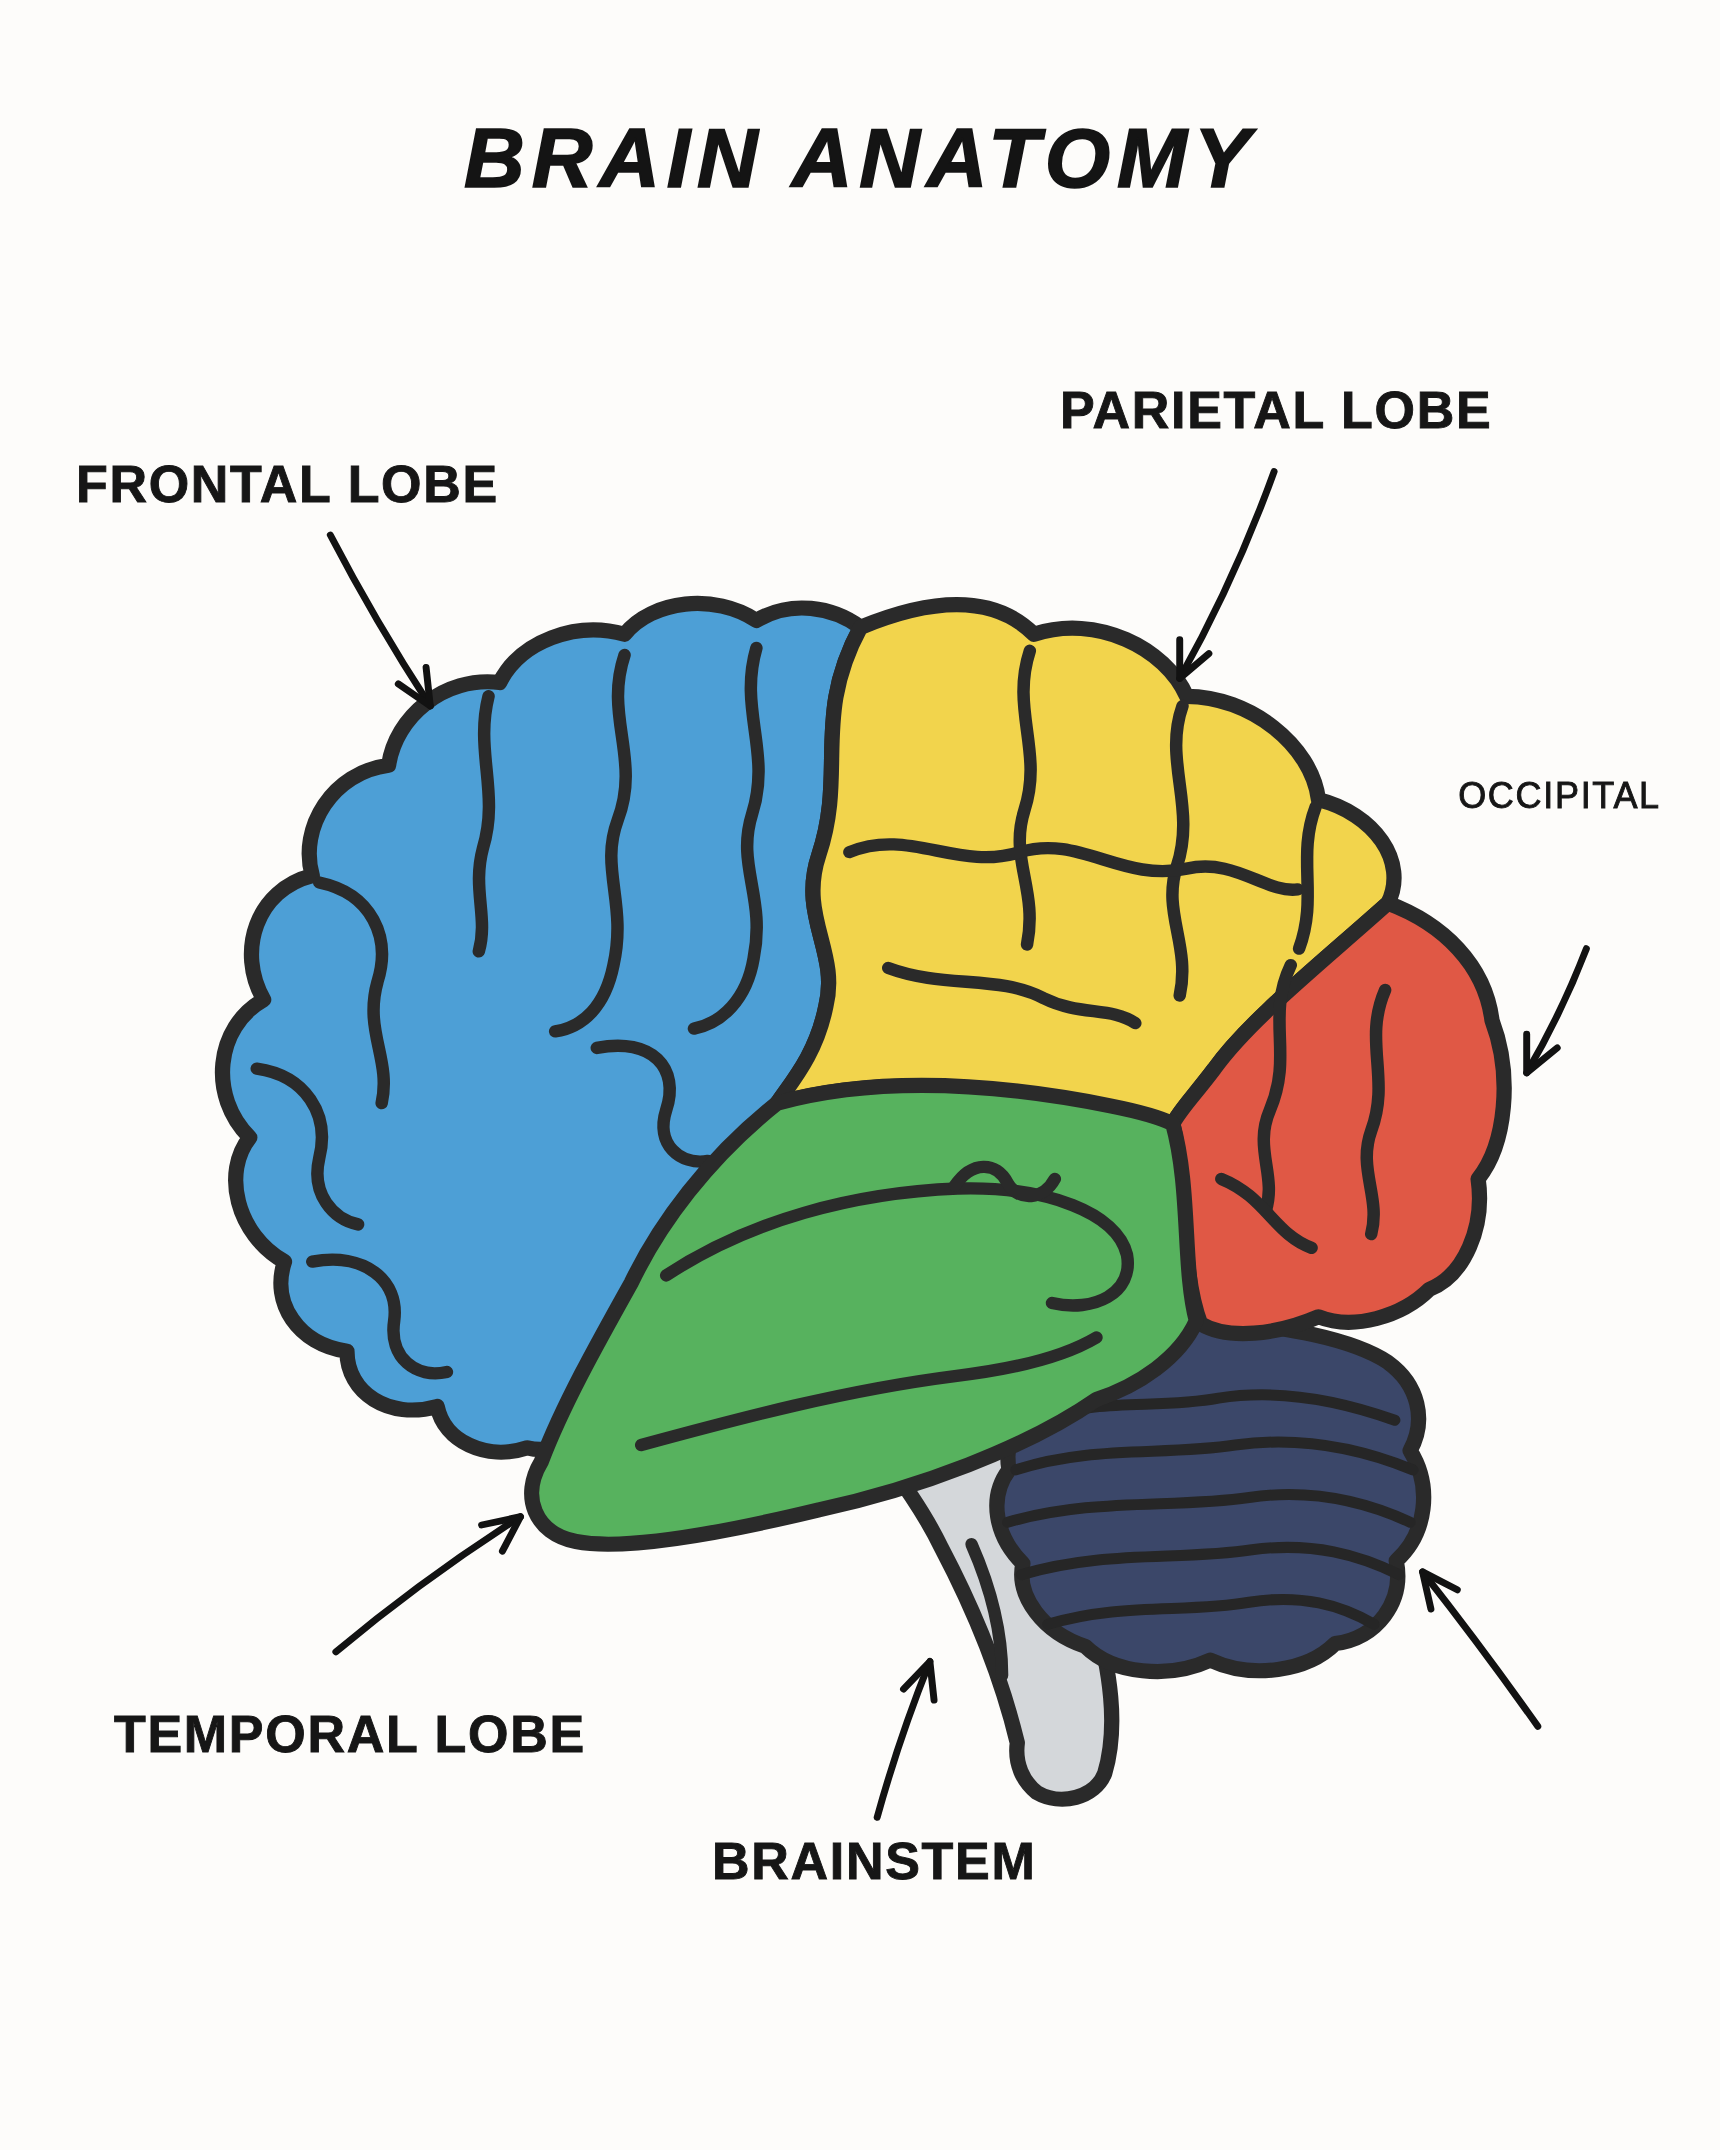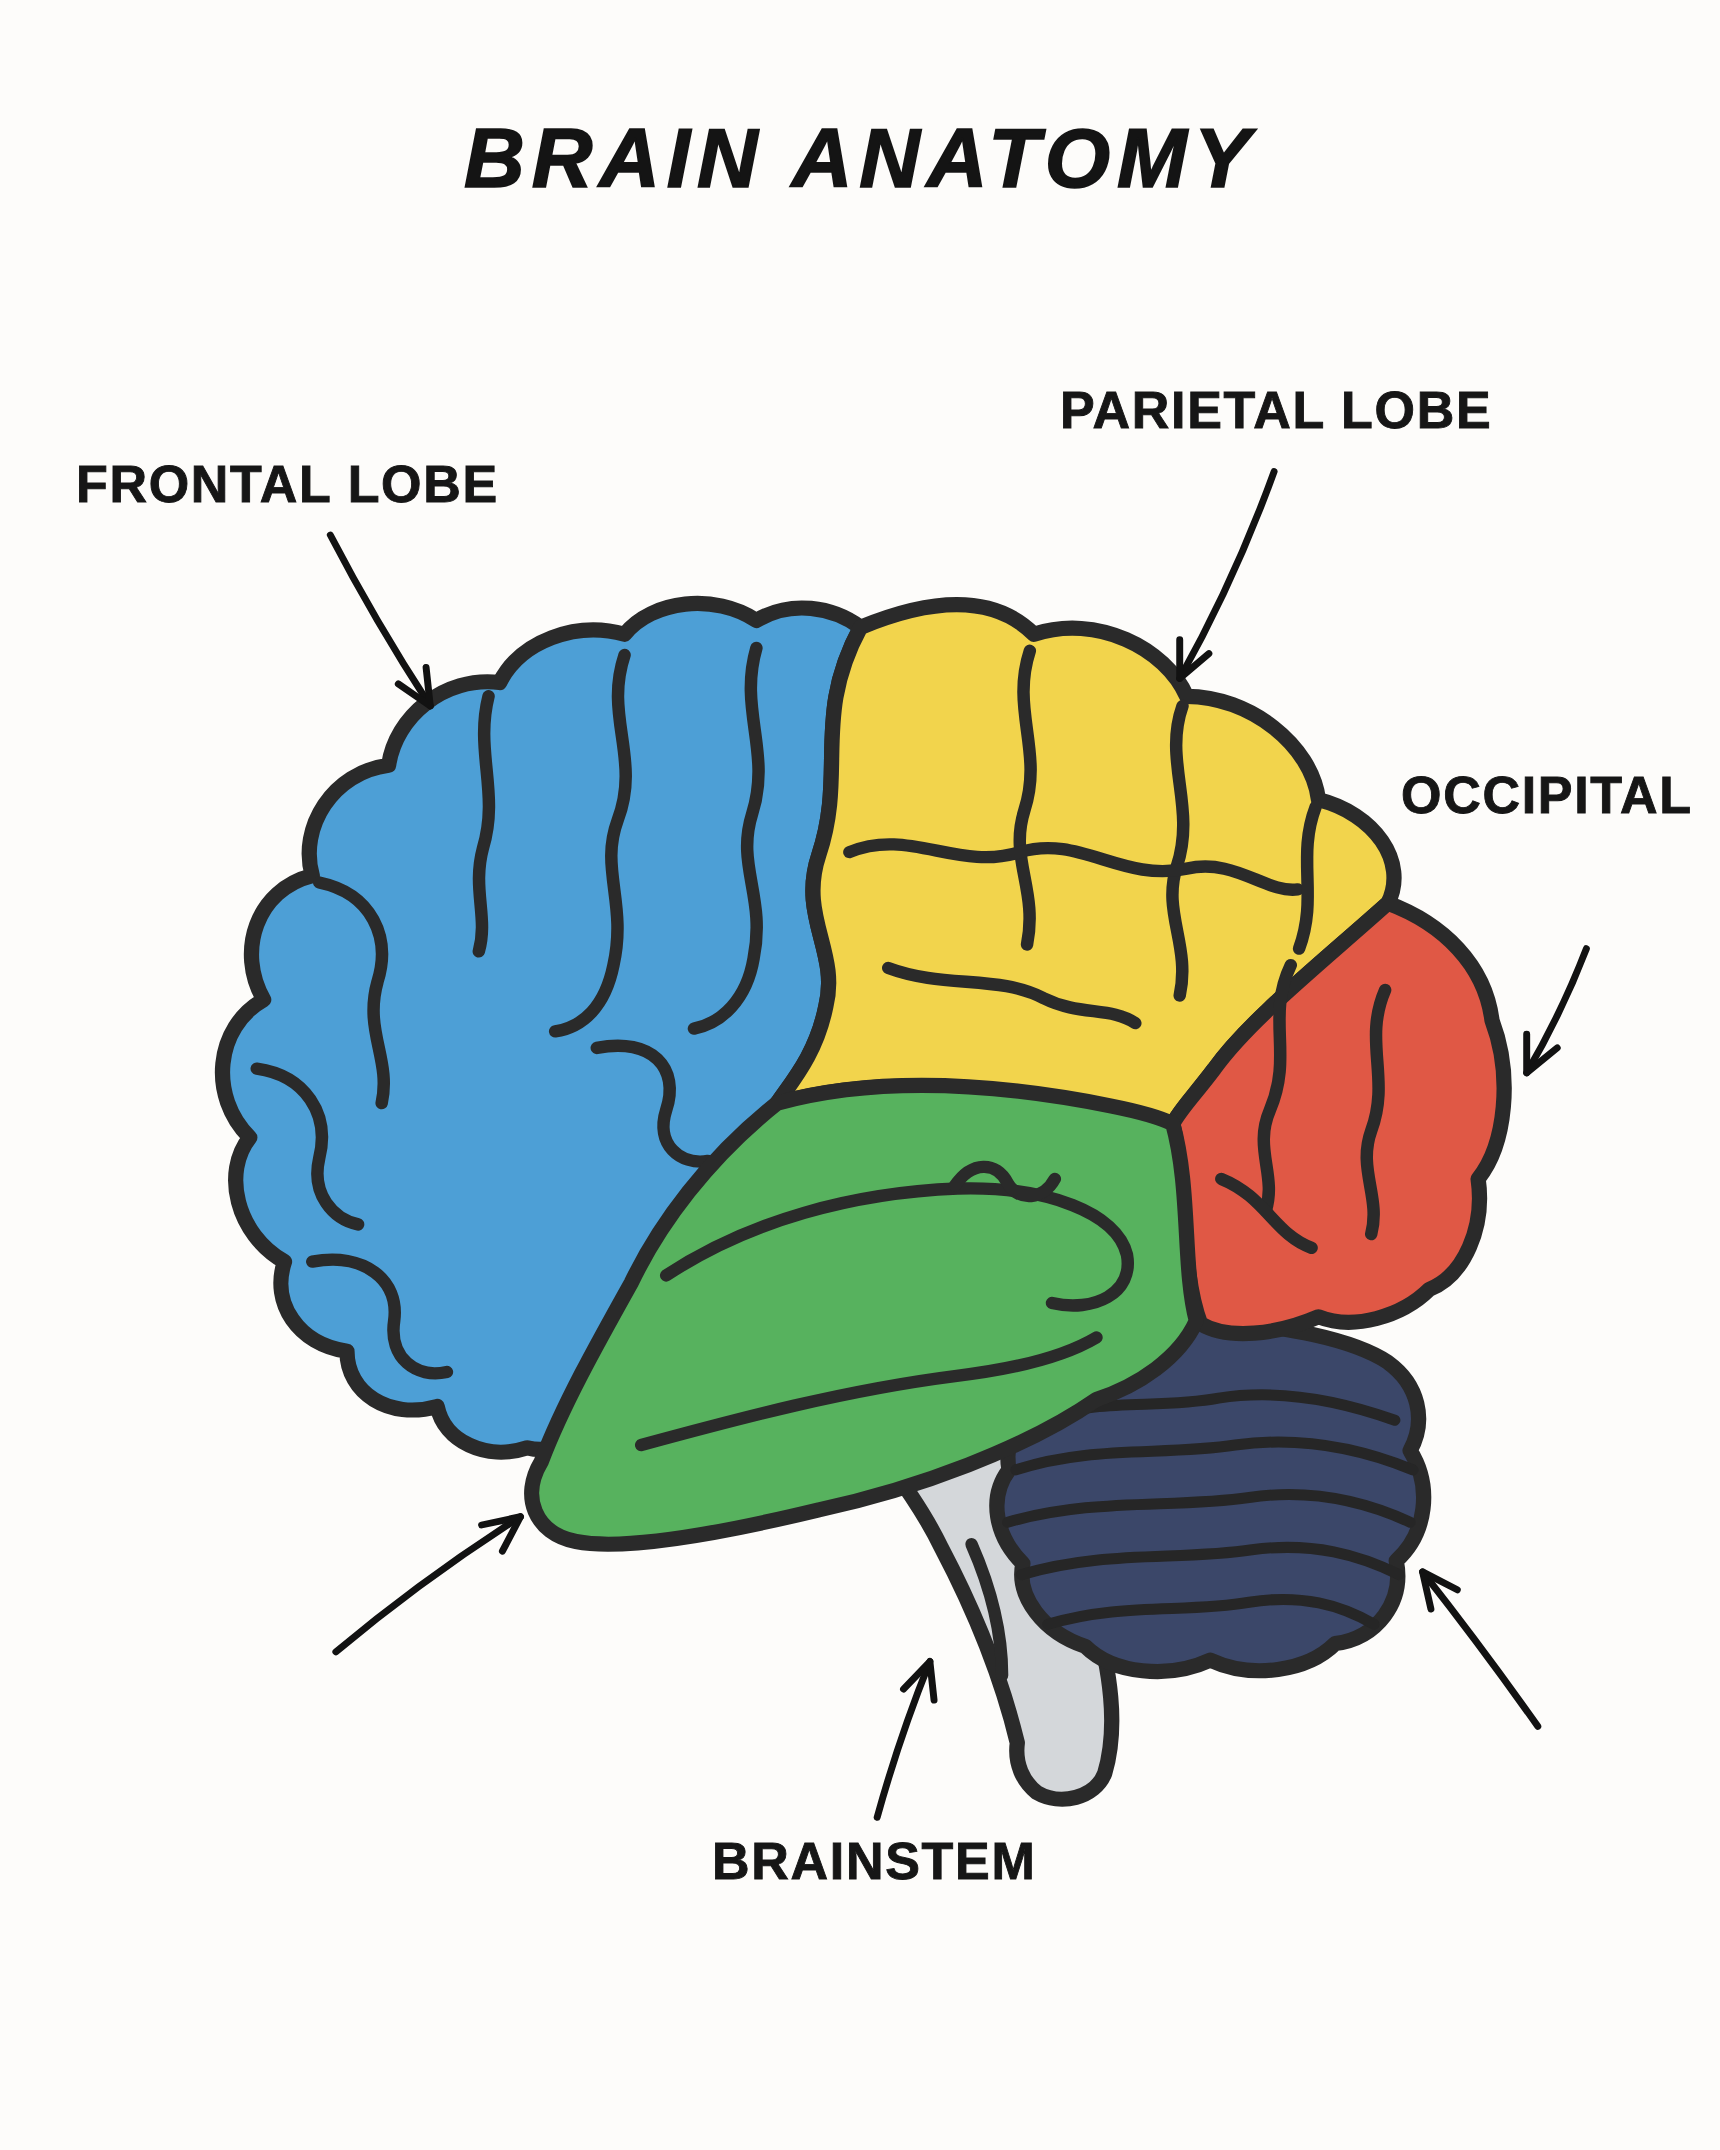--- a/index.html
+++ b/index.html
@@ -27,22 +27,22 @@
     font-weight:900;
     font-size:84px;
     letter-spacing:6.9px;
     color:#141414;
     font-style:italic;
     -webkit-text-stroke:1.7px #141414;
   }
   .occipital-block{
     position:absolute;
     left:1401px;top:750px;width:317px;
-    text-align:left;
-    font-weight:700;font-size:52px;letter-spacing:1.7px;color:#161616;
+    text-align:center;
+    font-weight:400;font-size:36px;letter-spacing:1.7px;color:#161616;
     -webkit-text-stroke:0.9px #161616;
     line-height:91px;
   }
   .lobe{stroke:#2A2A2A;stroke-width:11;stroke-linejoin:round;}
   .sulcus{fill:none;stroke:#2A2A2A;stroke-width:9;stroke-linecap:round;}
   .ridge{fill:none;stroke:#262626;stroke-width:8;stroke-linecap:round;}
   .arrow{fill:none;stroke:#121212;stroke-width:5;stroke-linecap:round;stroke-linejoin:round;}
 </style>
 </head>
 <body>
@@ -188,18 +188,19 @@
   </svg>
 
   <div class="label" style="left:76px;top:454px;">FRONTAL LOBE</div>
 
   <div class="label" style="left:1060px;top:380px;">PARIETAL LOBE</div>
 
   <div class="occipital-block">
     <div>OCCIPITAL</div>
   </div>
 
+  <div class="label" style="left:114px;top:1704px;">TEMPORAL LOBE</div>
 
   <div class="label" style="left:712px;top:1831px;">BRAINSTEM</div>
 
 
 </div>
 
 
 </body></html>

